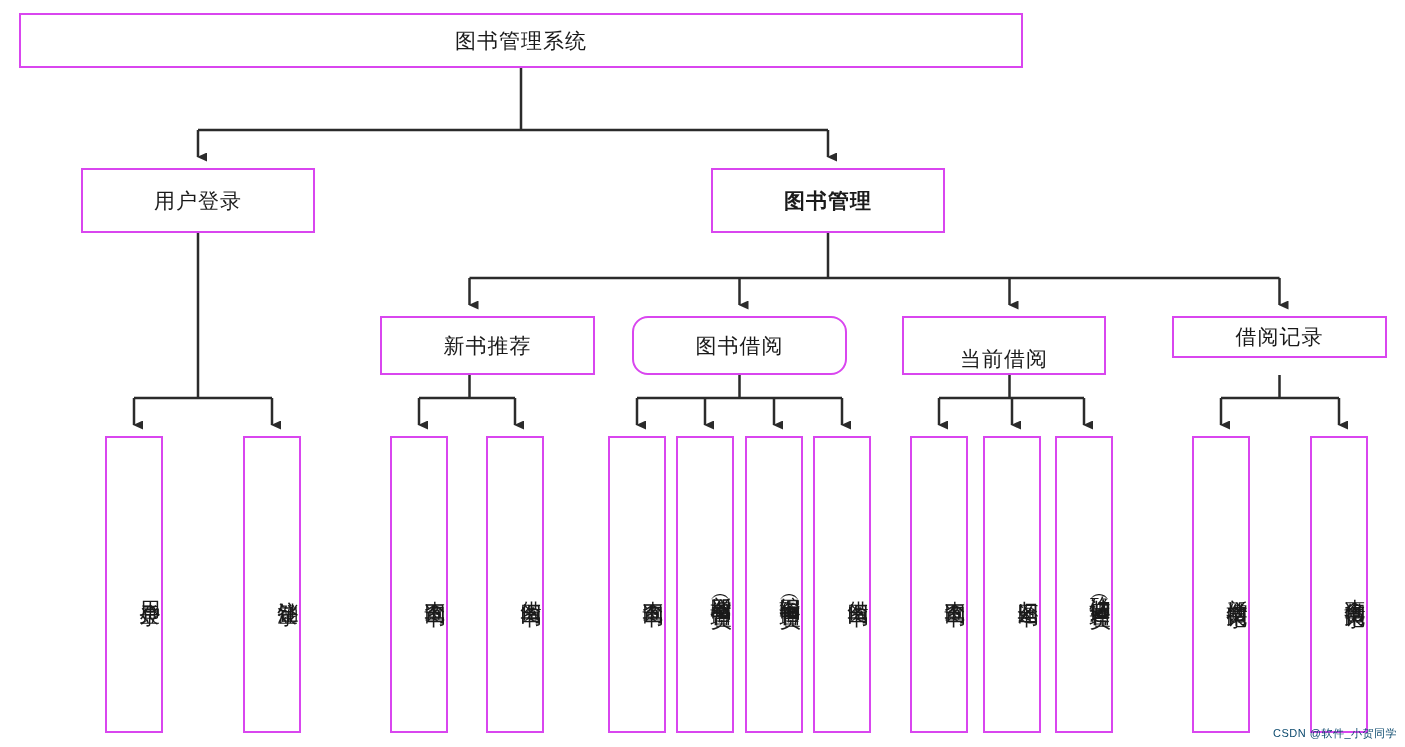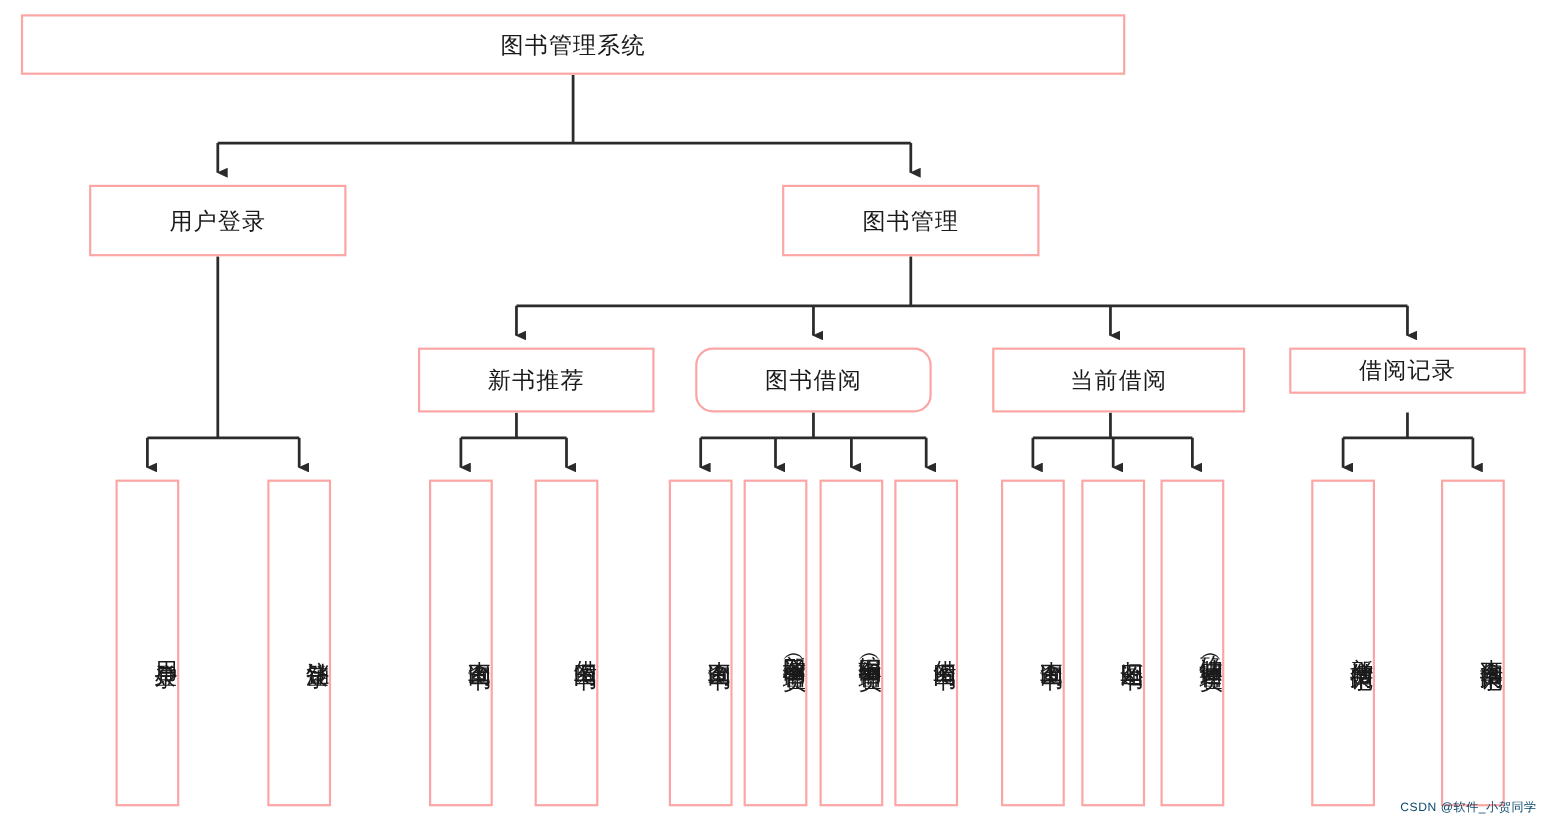--- a/index.html
+++ b/index.html
@@ -9,21 +9,21 @@
     font-family:"Liberation Sans","DejaVu Sans",sans-serif;
     overflow:hidden;position:relative;
   }
   #diagram{position:absolute;left:0;top:0;width:1405px;height:747px;}
   svg.edges{position:absolute;left:0;top:0;width:1405px;height:747px;pointer-events:none;}
 
   .node{
     position:absolute;
     box-sizing:border-box;
     background:#ffffff;
-    border:2px solid #fca5a5;
+    border:2px solid #d946ef;
     display:flex;align-items:center;justify-content:center;
     color:#1a1a1a;
     z-index:2;
   }
   .node.h{
     font-size:21px;
     letter-spacing:1px;
   }
   .node.v{
     font-size:21px;
@@ -88,31 +88,31 @@
       </g>
   </svg>
 
   <div class="node h" style="left: 19px; top: 13px; width: 1004px; height: 55px;">
     <span>图书管理系统</span>
   </div>
 
   <div class="node h" style="left: 81px; top: 168px; width: 234px; height: 65px;">
     <span>用户登录</span>
   </div>
-  <div class="node h" style="left: 711px; top: 168px; width: 234px; height: 65px;">
+  <div class="node h" style="left: 711px; top: 168px; width: 234px; height: 65px; font-weight: bold;">
     <span>图书管理</span>
   </div>
 
   <div class="node h" style="left: 380px; top: 316px; width: 215px; height: 59px;">
     <span>新书推荐</span>
   </div>
   <div class="node h" style="left: 632px; top: 316px; width: 215px; height: 59px; border-radius: 16px;">
     <span>图书借阅</span>
   </div>
-  <div class="node h" style="left: 902px; top: 316px; width: 230px; height: 59px;">
+  <div class="node h" style="left: 902px; top: 316px; width: 204px; height: 59px; align-items: flex-end;">
     <span>当前借阅</span>
   </div>
   <div class="node h" style="left: 1172px; top: 316px; width: 215px; height: 42px;">
     <span>借阅记录</span>
   </div>
 
   <div class="node v" style="left: 105px; top: 436px; width: 58px; height: 297px;">
     <span>用户登录</span>
   </div>
   <div class="node v" style="left: 243px; top: 436px; width: 58px; height: 297px;">

